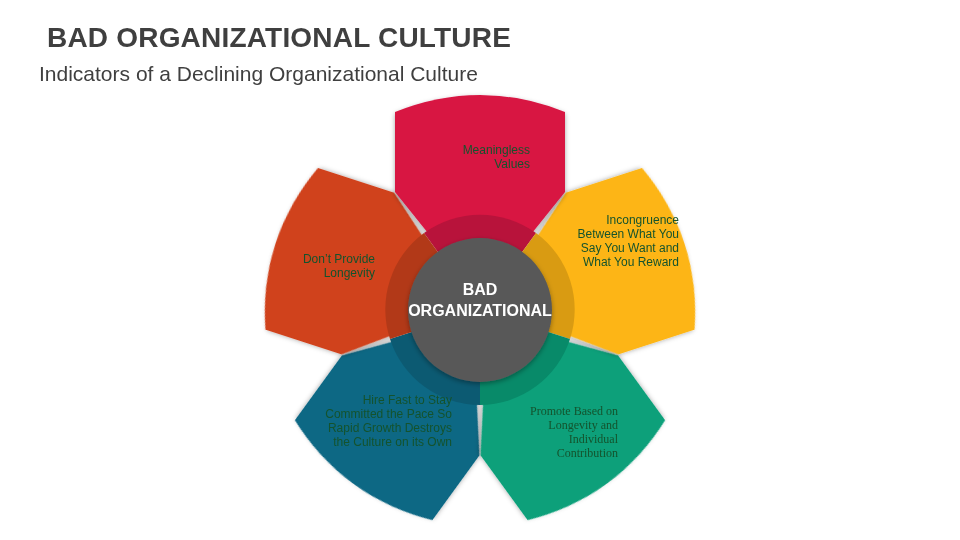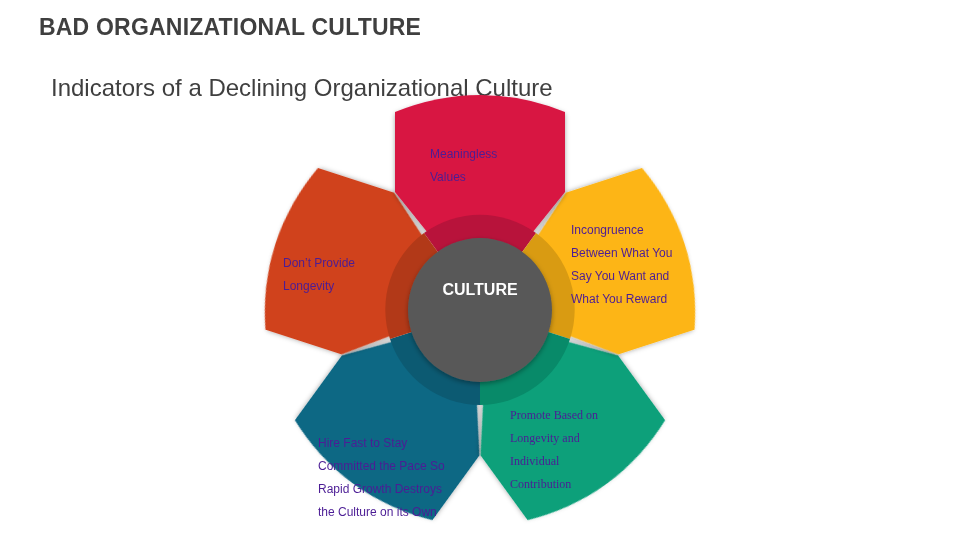--- a/index.html
+++ b/index.html
@@ -1,32 +1,32 @@
 <!DOCTYPE html>
 <html><head>
 <meta charset="utf-8">
 <style>
   html, body { margin: 0; padding: 0; }
   body {
     width: 960px; height: 540px; overflow: hidden; background: #ffffff;
     position: relative; font-family: "Liberation Sans", "DejaVu Sans", sans-serif;
   }
   .title {
-    position: absolute; left: 39px; top: 14px; margin: 0;
-    font-size: 23px; font-weight: bold; color: #3f3f3f; letter-spacing: 0.2px;
+    position: absolute; left: 39px; top: 14px; margin: 8px;
+    font-size: 28px; font-weight: bold; color: #3f3f3f; letter-spacing: 0.2px;
     white-space: nowrap;
   }
   .subtitle {
-    position: absolute; left: 39px; top: 62px; margin: 12px;
-    font-size: 24px; color: #3f3f3f; white-space: nowrap;
+    position: absolute; left: 39px; top: 62px; margin: 0;
+    font-size: 21px; color: #3f3f3f; white-space: nowrap;
   }
   svg.diagram { position: absolute; left: 0; top: 0; }
   .petal-label {
-    position: absolute; color: #4c1d95; font-size: 12px; line-height: 23px;
-    text-align: left; font-weight: normal;
+    position: absolute; color: #14532d; font-size: 12px; line-height: 14px;
+    text-align: right; font-weight: normal;
   }
   .center-label {
     position: absolute; color: #ffffff; font-weight: bold; font-size: 16px;
     line-height: 21px; text-align: center;
   }
 </style>
 </head>
 <body>
 
 <h1 class="title">BAD ORGANIZATIONAL CULTURE</h1>
@@ -63,20 +63,21 @@
       <path d="M 0,0 L 90,29 A 95,95 0 0 1 0,95 Z" fill="#088a69"></path>
       <path d="M 0,0 L 0,95 A 95,95 0 0 1 -90,29 Z" fill="#0c5a72"></path>
       <path d="M 0,0 L -90,29 A 95,95 0 0 1 -56,-77 Z" fill="#b23918"></path>
     </g>
 
     <circle cx="0" cy="0" r="72" fill="#595959" filter="url(#shadow)"></circle>
   </g>
 </svg>
 
 <div class="petal-label" style="left:430px; top:143px; width:100px;">Meaningless Values</div>
-<div class="petal-label" style="left:571px; top:219px; width:108px;">Incongruence Between What You Say You Want and What You Reward</div>
+<div class="petal-label" style="left:571px; top:213px; width:108px;">Incongruence Between What You Say You Want and What You Reward</div>
 <div class="petal-label" style="left:510px; top:404px; width:108px;font-family:Liberation Serif, serif;">Promote Based on Longevity and Individual Contribution</div>
-<div class="petal-label" style="left:318px; top:393px; width:134px;margin-top:39px;">Hire Fast to Stay Committed the Pace So Rapid Growth Destroys the Culture on its Own</div>
+<div class="petal-label" style="left:318px; top:393px; width:134px;">Hire Fast to Stay Committed the Pace So Rapid Growth Destroys the Culture on its Own</div>
 <div class="petal-label" style="left:283px; top:252px; width:92px;">Don’t Provide Longevity</div>
 
 <div class="center-label" style="left:400px; top:279px; width:160px;">
-  <div>CULTURE</div>
+  <div>BAD</div>
+  <div>ORGANIZATIONAL</div>
 </div>
 
 </body></html>

